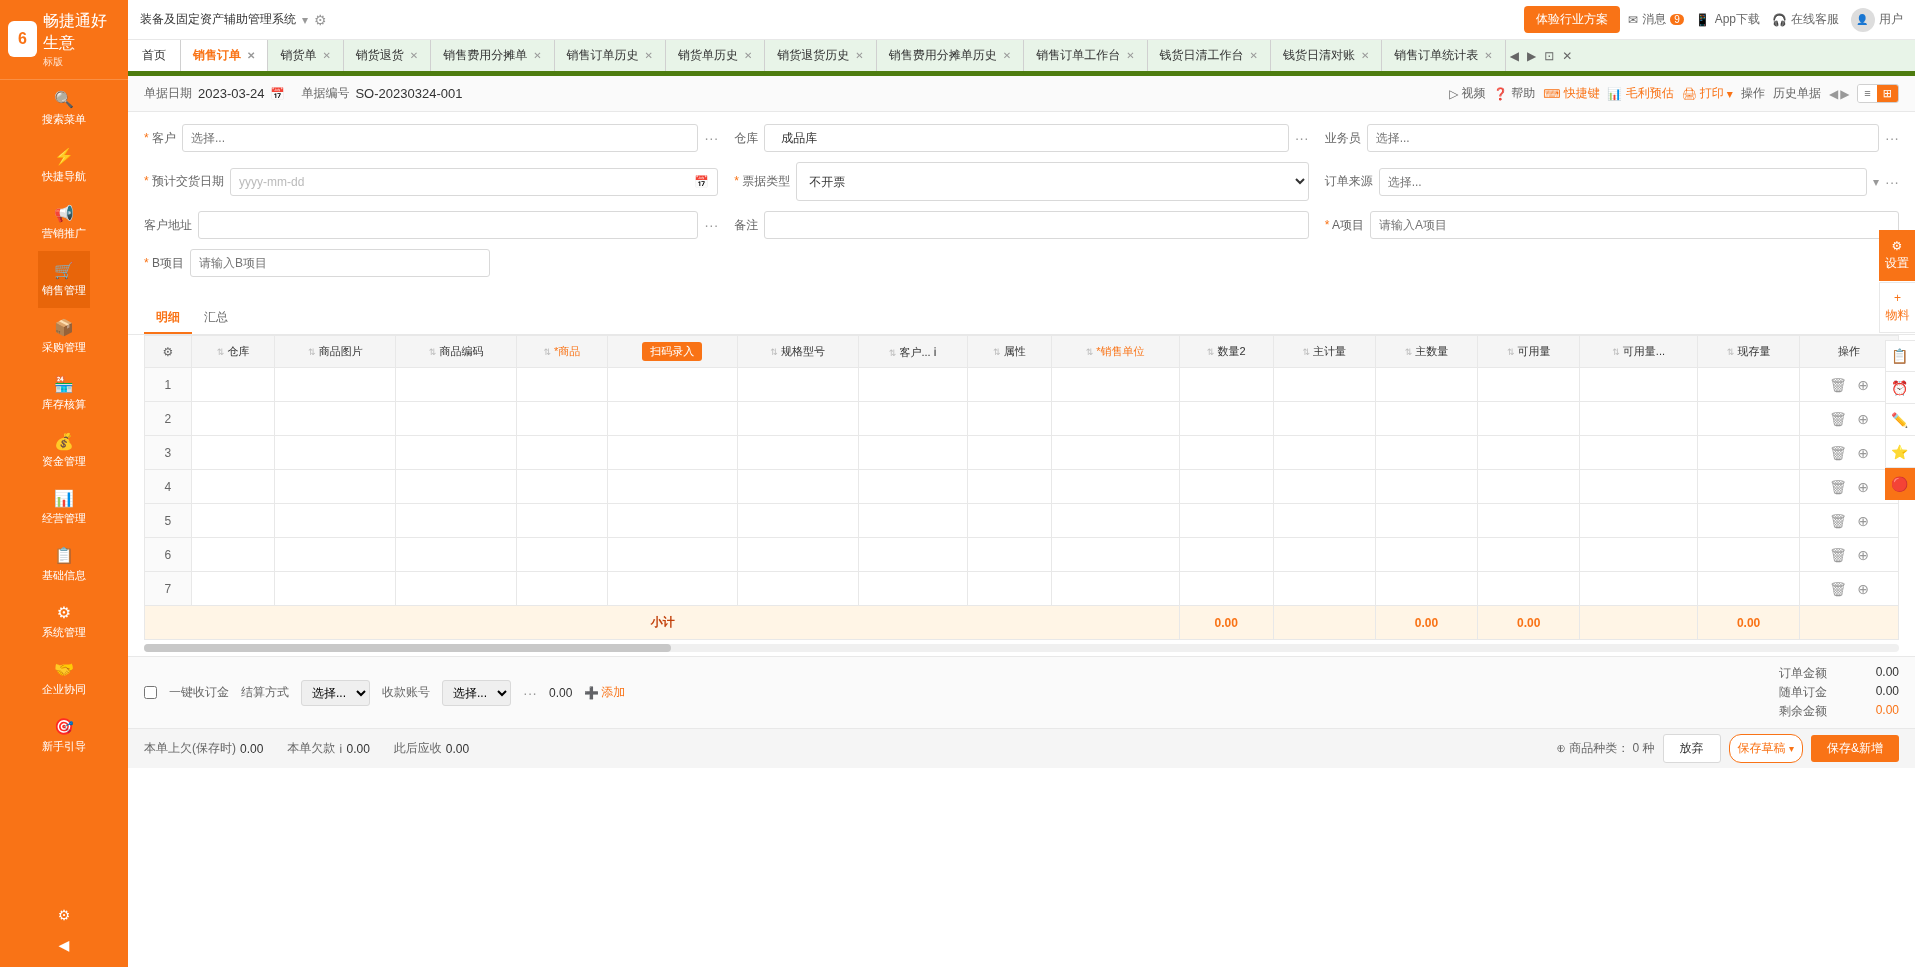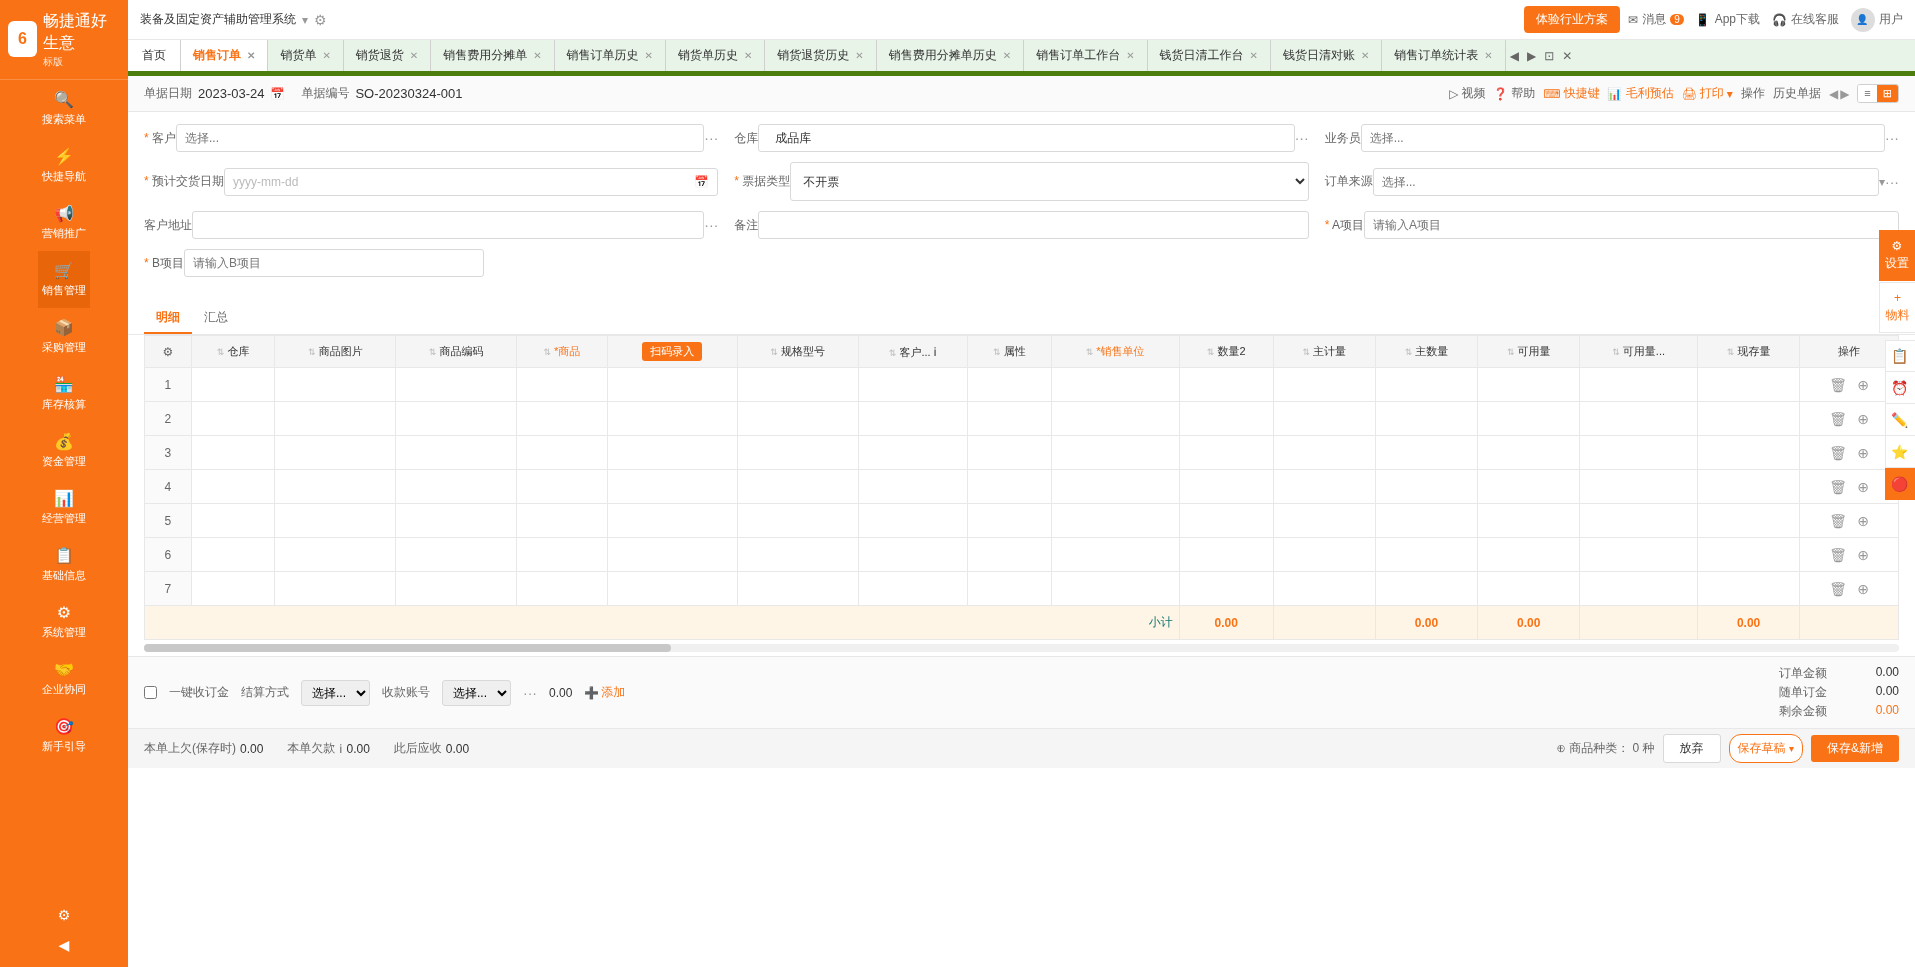--- a/index.html
+++ b/index.html
@@ -53,21 +53,21 @@
     .form-header-actions { margin-left: auto; display: flex; align-items: center; gap: 8px; color: #666; font-size: 12px; }
     .form-header-action { cursor: pointer; display: flex; align-items: center; gap: 3px; }
     .form-header-action.orange { color: #f97316; }
     .view-mode-btns { display: flex; border: 1px solid #d0d0d0; border-radius: 3px; overflow: hidden; }
     .view-mode-btn { padding: 2px 6px; cursor: pointer; background: white; font-size: 11px; }
     .view-mode-btn.active { background: #f97316; color: white; }
 
     
     .form-body { padding: 12px 16px; }
     .form-row { display: flex; align-items: center; gap: 16px; margin-bottom: 10px; }
-    .form-field { display: flex; align-items: center; gap: 0; flex: 1; }
+    .form-field { display: flex; align-items: center; gap: 6px; flex: 1; }
     .form-field.required .field-label::before { content: '* '; color: #f97316; }
     .field-label { color: #666; font-size: 12px; white-space: nowrap; }
     .field-input { flex: 1; height: 28px; border: 1px solid #d9d9d9; border-radius: 3px; padding: 0 8px; font-size: 12px; color: #333; background: white; outline: none; }
     .field-dots { color: #999; cursor: pointer; font-size: 14px; }
     .field-select { flex: 1; height: 39px; border: 1px solid #d9d9d9; border-radius: 3px; padding: 0 8px; font-size: 12px; color: #333; background: white; outline: none; cursor: pointer; }
     .field-date { flex: 1; height: 28px; border: 1px solid #d9d9d9; border-radius: 3px; padding: 0 8px; font-size: 12px; color: #333; background: white; outline: none; display: flex; align-items: center; gap: 4px; }
 
     
     .content-tabs { display: flex; border-bottom: 1px solid #e8e8e8; padding: 0 16px; margin-top: 4px; }
     .content-tab { padding: 6px 12px; cursor: pointer; font-size: 12px; color: #666; border-bottom: 2px solid transparent; }
@@ -606,21 +606,21 @@
       <td>
         <div class="row-actions">
           <button class="row-action-btn" title="删除">🗑</button>
           <button class="row-action-btn" title="复制">⊕</button>
         </div>
       </td>
     </tr>
           </tbody>
         <tfoot>
           <tr class="subtotal-row">
-            <td colspan="10" style="text-align:right;padding-left:8px;color:#0f766e;font-weight:normal;">小计</td>
+            <td colspan="10" style="text-align:center;padding-left:8px;color:#c2410c;font-weight:bold;">小计</td>
             <td class="orange-val">0.00</td>
             <td></td>
             <td class="orange-val">0.00</td>
             <td class="orange-val">0.00</td>
             <td></td>
             <td class="orange-val">0.00</td>
             <td></td>
           </tr>
         </tfoot>
       </table>

